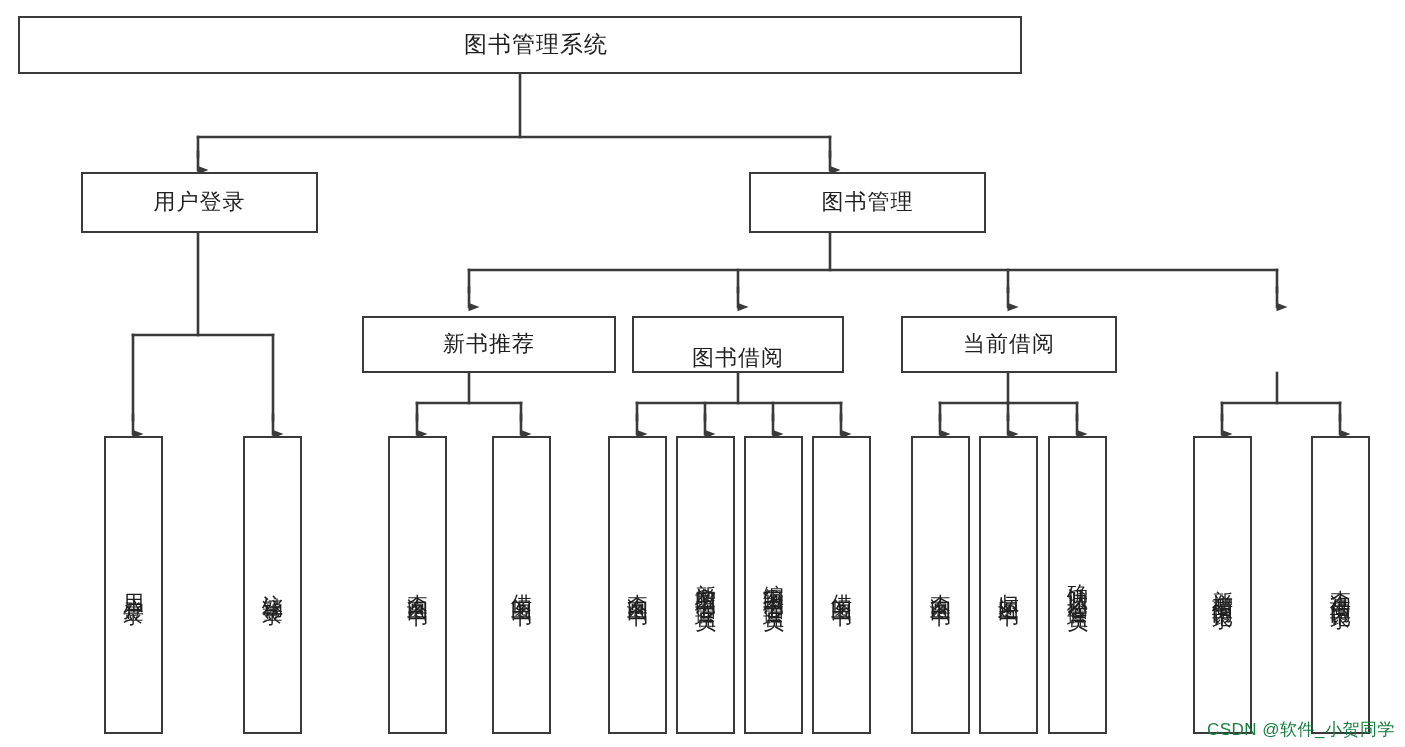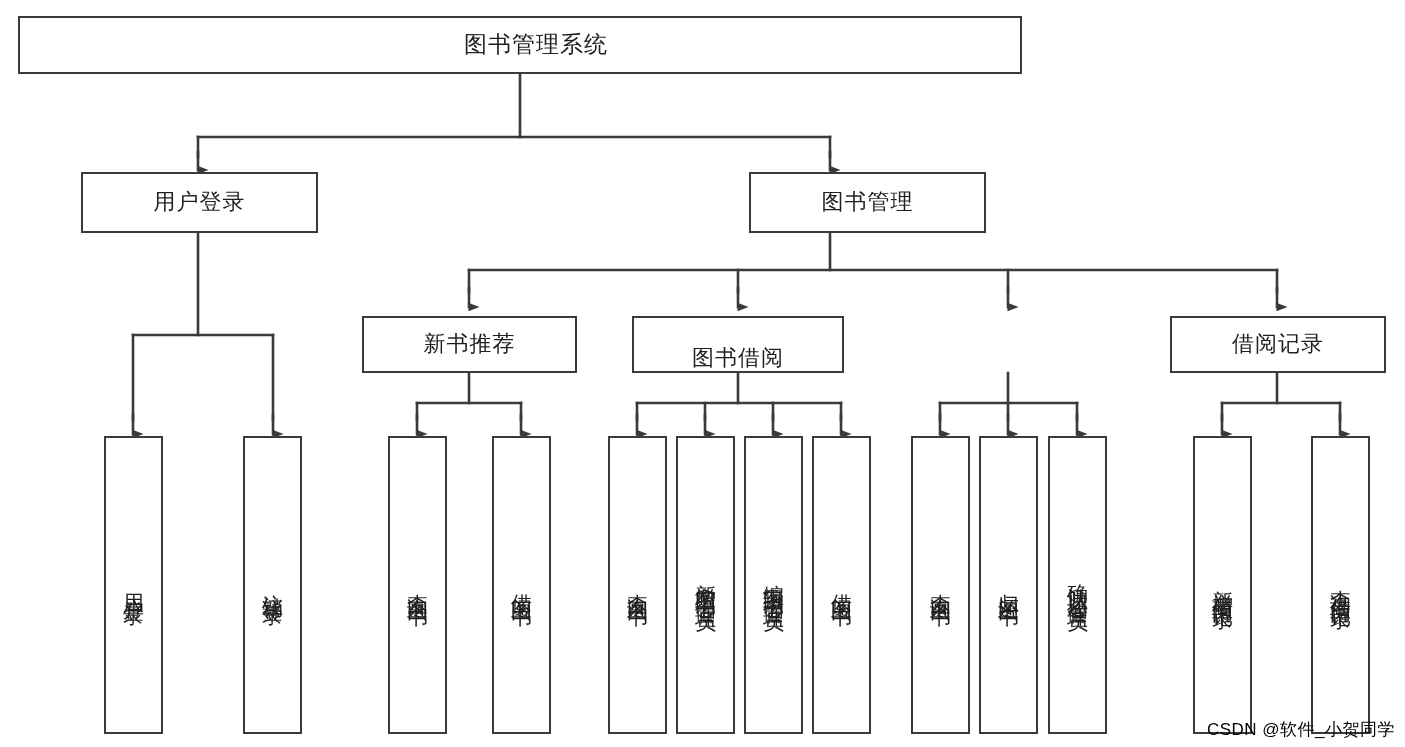--- a/index.html
+++ b/index.html
@@ -55,21 +55,21 @@
     text-align: center;
   }
   .node-v span {
     display: block;
   }
   #watermark {
     position: absolute;
     right: 10px;
     bottom: 6px;
     font-size: 17px;
-    color: #000000;
+    color: #15803d;
     z-index: 5;
     white-space: nowrap;
     letter-spacing: 0.5px;
   }
 </style>
 </head>
 <body>
 
 <div id="diagram-root">
 
@@ -152,32 +152,32 @@
   </div>
 
   <div class="node node-h" style="left:81px; top:172px; width:237px; height:61px;">
     <span>用户登录</span>
   </div>
 
   <div class="node node-h" style="left:712px; top:172px; width:237px; height:61px;margin-left:37px;">
     <span>图书管理</span>
   </div>
 
-  <div class="node node-h" style="left:362px; top:316px; width:215px; height:57px;">
+  <div class="node node-h" style="left:362px; top:316px; width:254px; height:57px;">
     <span>新书推荐</span>
   </div>
 
   <div class="node node-h" style="left:632px; top:316px; width:212px; height:57px;align-items:flex-end;">
     <span>图书借阅</span>
   </div>
 
-
-  <div class="node node-h" style="left:1170px; top:316px; width:216px; height:57px;">
-    <span>借阅记录</span>
-  </div>
+  <div class="node node-h" style="left:901px; top:316px; width:216px; height:57px;">
+    <span>当前借阅</span>
+  </div>
+
 
   <div class="node node-v" style="left:104px; top:436px; width:59px; height:298px;">
     <span>用户登录</span>
   </div>
 
   <div class="node node-v" style="left:243px; top:436px; width:59px; height:298px;">
     <span>注销登录</span>
   </div>
 
   <div class="node node-v" style="left:388px; top:436px; width:59px; height:298px;">

